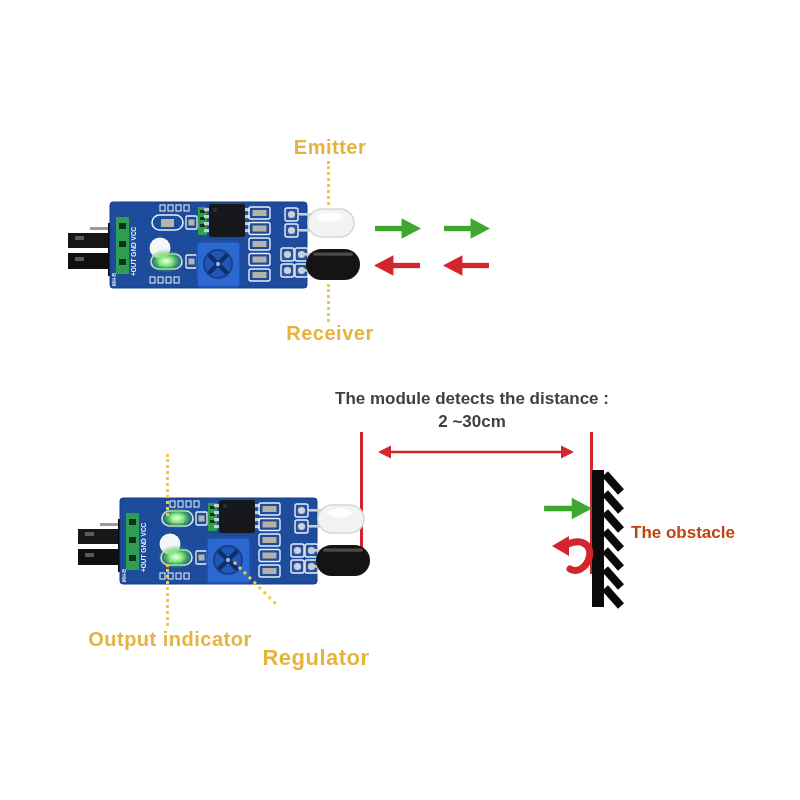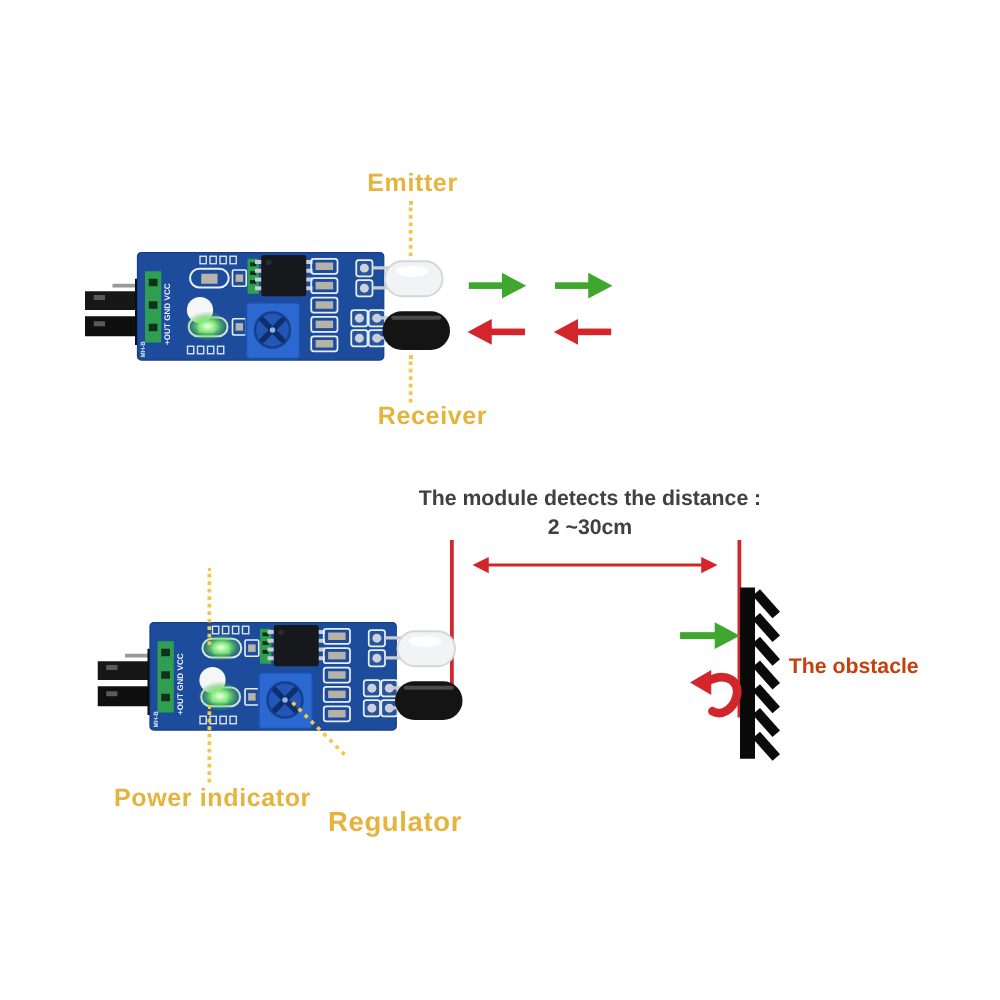--- a/index.html
+++ b/index.html
@@ -177,21 +177,21 @@
   </svg>
 
   <div class="label" style="left:250px;top:136px;width:160px;">Emitter</div>
   <div class="dotted-v" style="left:327px;top:161px;height:44px;"></div>
 
   <svg class="module" style="left:68px;top:196px;width:300px;height:100px;" viewBox="0 0 300 100">
     <use href="#ir-module"></use>
   </svg>
 
   <div class="dotted-v" style="left:327px;top:284px;height:38px;"></div>
-  <div class="label" style="left:266px;top:322px;width:160px;">Receiver</div>
+  <div class="label" style="left:250px;top:322px;width:160px;">Receiver</div>
 
   <svg class="arrow green" style="left:374px;top:218px;width:47px;height:21px;">
       <use href="#arr-r"></use>
     </svg>
   <svg class="arrow green" style="left:443px;top:218px;width:47px;height:21px;">
       <use href="#arr-r"></use>
     </svg>
   <svg class="arrow redc" style="left:374px;top:255px;width:47px;height:21px;">
       <use href="#arr-l"></use>
     </svg>
@@ -211,21 +211,21 @@
     <polygon points="183,1.5 196,8 183,14.5" fill="#D2262C"></polygon>
   </svg>
 
   <div class="dotted-v" style="left:166px;top:454px;height:62px;"></div>
 
   <svg class="module both-lit" style="left:78px;top:492px;width:300px;height:100px;" viewBox="0 0 300 100">
     <use href="#ir-module"></use>
   </svg>
 
   <div class="dotted-v" style="left:166px;top:564px;height:62px;"></div>
-  <div class="label" style="left:70px;top:628px;width:200px;">Power indicator</div>
+  <div class="label" style="left:70px;top:628px;width:200px;">Output indicator</div>
 
   <svg class="abs" style="left:230px;top:558px;width:50px;height:50px;" viewBox="0 0 50 50">
     <line x1="4" y1="4" x2="46" y2="46" stroke="#EFC94C" stroke-width="3" stroke-dasharray="3 4"></line>
   </svg>
   <div class="label big" style="left:246px;top:601px;width:140px;margin-top:44px;">Regulator</div>
 
   <svg class="abs" style="left:588px;top:464px;width:48px;height:150px;" viewBox="0 0 48 150">
     <rect x="4" y="6" width="12" height="137" fill="#0A0A0A"></rect>
     <g stroke="#0A0A0A" stroke-width="8">
       <line x1="17" y1="10" x2="33" y2="28"></line>

